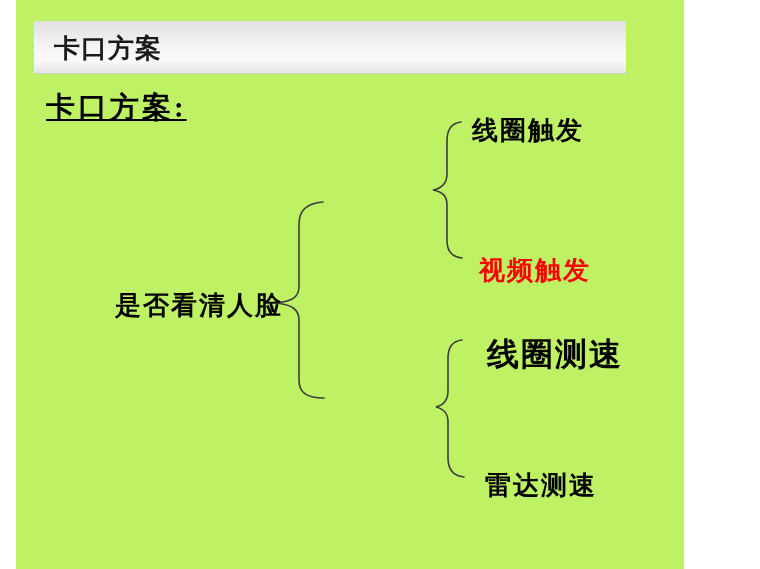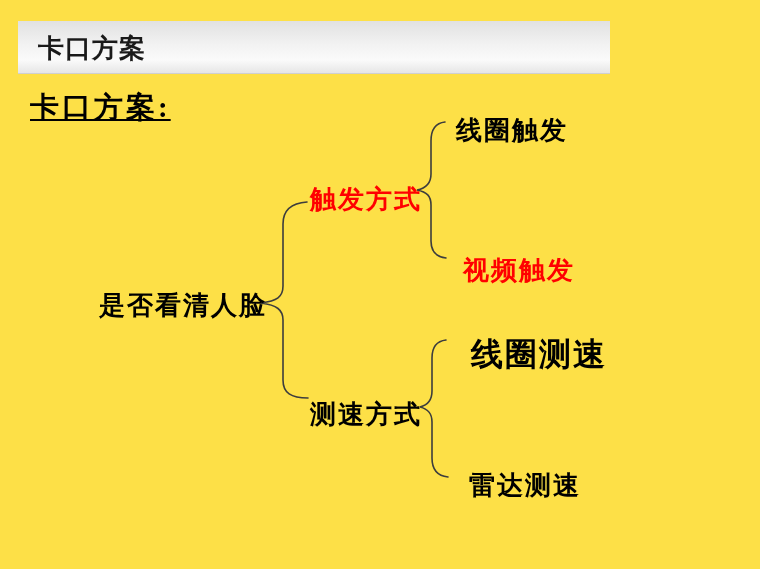--- a/index.html
+++ b/index.html
@@ -3,24 +3,25 @@
 <meta charset="utf-8">
 <style>
   html, body {
     margin: 0;
     padding: 0;
     background: #ffffff;
     font-family: "Liberation Sans", sans-serif;
   }
   .slide {
     position: relative;
-    width: 760px;
+    width: 668px;
     height: 569px;
-    background: #fde047;
+    background: #bef264;
     overflow: hidden;
+    margin-left: 16px;
   }
 
   
   .header-bar {
     position: absolute;
     left: 18px;
     top: 21px;
     width: 592px;
     height: 52px;
     background: linear-gradient(to bottom, #e1e1e1 0%, #f2f2f2 45%, #fafafa 75%, #e6e6e6 100%);
@@ -101,25 +102,23 @@
   <div class="cjk heading">卡口方案:</div>
 
   <svg class="brace-layer" viewBox="0 0 760 569">
     <path d="M 307 202 C 292 203 283 209 283 224 L 283 286 C 283 297 277 301 261 303 C 277 305 283 310 283 320 L 283 380 C 283 393 291 398 308 398" fill="none" stroke="#3d3d3d" stroke-width="1.6" stroke-linecap="round"></path>
     <path d="M 445 122 C 436 123 431 129 431 141 L 431 174 C 431 183 427 188 417 190 C 427 192 431 196 431 205 L 431 241 C 431 252 437 257 446 258" fill="none" stroke="#3d3d3d" stroke-width="1.6" stroke-linecap="round"></path>
     <path d="M 446 340 C 437 341 432 347 432 358 L 432 391 C 432 400 428 405 420 407 C 428 409 432 413 432 422 L 432 458 C 432 470 438 476 448 477" fill="none" stroke="#3d3d3d" stroke-width="1.6" stroke-linecap="round"></path>
   </svg>
 
   <div class="cjk root-label">是否看清人脸</div>
 
-  <div class="cjk branch-1 red">触发方式</div>
 
   <div class="cjk leaf-1b red">视频触发</div>
 
   <div class="cjk leaf-1a">线圈触发</div>
 
-  <div class="cjk branch-2">测速方式</div>
 
   <div class="cjk leaf-2a">线圈测速</div>
 
   <div class="cjk leaf-2b">雷达测速</div>
 
 </div>
 
 </body></html>

